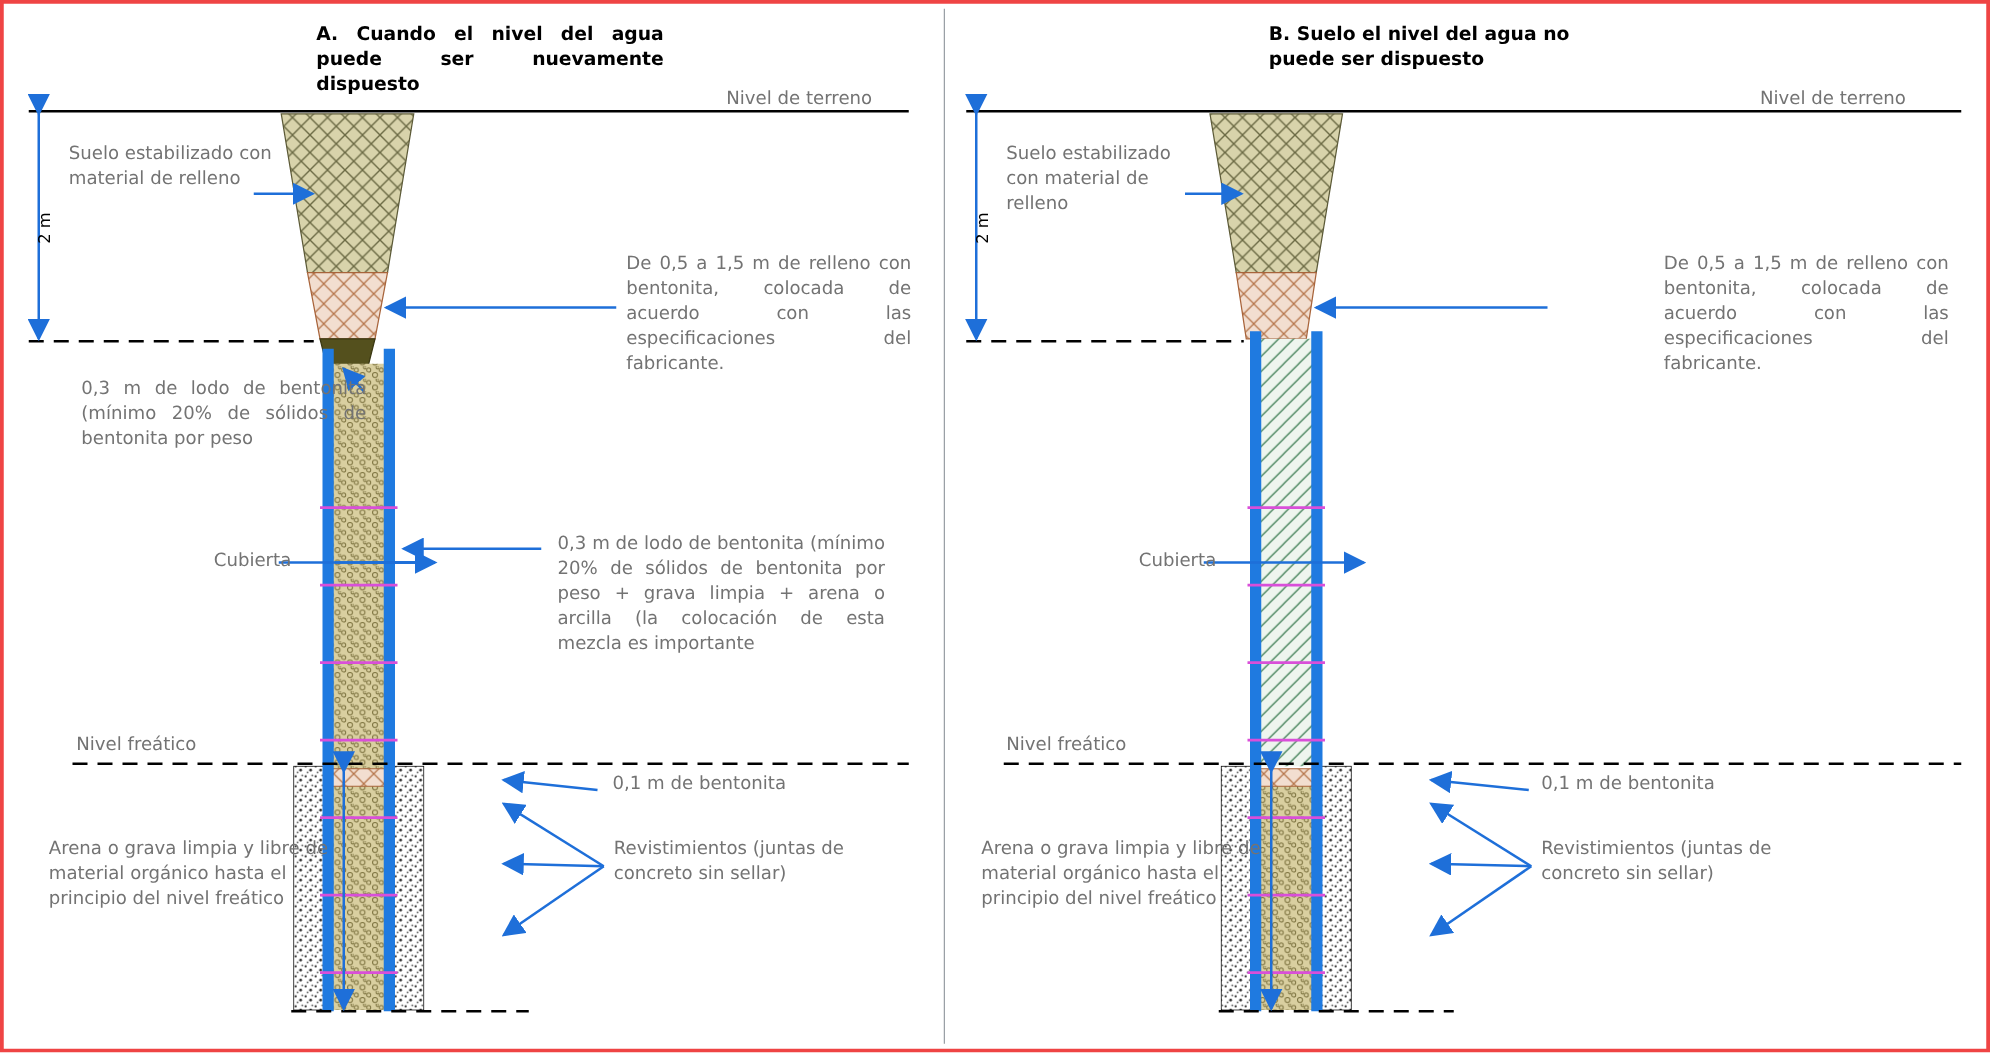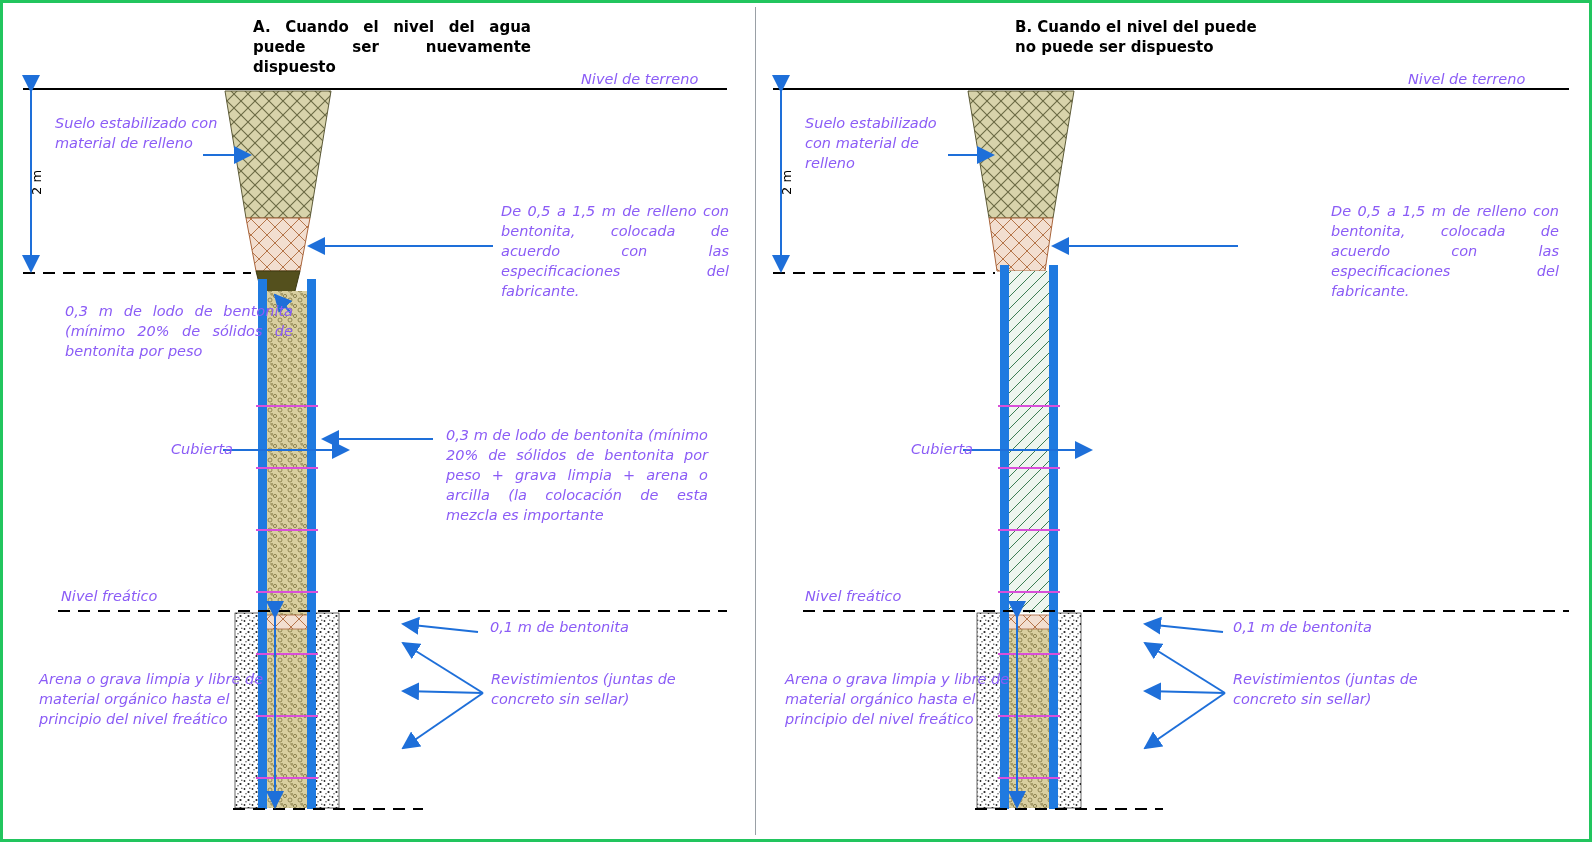--- a/index.html
+++ b/index.html
@@ -1,23 +1,23 @@
 <!DOCTYPE html>
 <html><head>
 <meta charset="utf-8">
 <style>
   html,body{margin:0;padding:0;background:#ffffff;}
   body{font-family:"DejaVu Sans", sans-serif;}
-  #page{position:relative;width:1592px;height:842px;background:#ffffff;border:3px solid #22c55e;box-sizing:border-box;overflow:hidden;}
+  #page{position:relative;width:1592px;height:842px;background:#ffffff;border:3px solid #ef4444;box-sizing:border-box;overflow:hidden;}
   .panel{position:absolute;top:0;height:836px;}
   #panelA{left:0;width:744px;}
   #panelB{left:760px;width:826px;}
   .divider{position:absolute;left:752px;top:4px;width:1px;height:828px;background:#9aa0a6;}
   .title{position:absolute;font-weight:bold;font-size:15px;color:#000;line-height:20px;text-align:justify;}
-  .lbl{position:absolute;font-size:14.5px;color:#8b5cf6;line-height:20px;text-align:justify;font-style:italic;}
+  .lbl{position:absolute;font-size:14.5px;color:#737373;line-height:20px;text-align:justify;}
   .lbl.nj{text-align:left;}
   svg{position:absolute;left:0;top:0;overflow:visible;}
   .rot{position:absolute;font-size:13px;color:#000;transform:rotate(-90deg);transform-origin:left top;white-space:nowrap;}
 </style>
 </head>
 <body>
 
 <div id="page">
 
   <div class="divider"></div>
@@ -121,21 +121,21 @@
     <div class="lbl nj" style="left:168px;top:436px;width:90px;">Cubierta</div>
     <div class="lbl" style="left:443px;top:422px;width:262px;">0,3 m de lodo de bentonita (mínimo 20% de sólidos de bentonita por peso + grava limpia + arena o arcilla (la colocación de esta mezcla es importante</div>
     <div class="lbl nj" style="left:58px;top:583px;width:160px;">Nivel freático</div>
     <div class="lbl nj" style="left:487px;top:614px;width:220px;">0,1 m de bentonita</div>
     <div class="lbl nj" style="left:36px;top:666px;width:256px;">Arena o grava limpia y libre de material orgánico hasta el principio del nivel freático</div>
     <div class="lbl nj" style="left:488px;top:666px;width:220px;">Revistimientos (juntas de concreto sin sellar)</div>
   </div>
 
   <div class="panel" id="panelB">
 
-    <div class="title" style="left:252px;top:14px;width:260px;text-align:left;">B. Cuando el nivel del puede no puede ser dispuesto</div>
+    <div class="title" style="left:252px;top:14px;width:260px;text-align:left;">B. Suelo el nivel del agua no puede ser dispuesto</div>
 
     <svg width="826" height="836">
       <defs>
         <pattern id="hatchB" width="14" height="14" patternUnits="userSpaceOnUse">
           <rect width="14" height="14" fill="#d8d3ab"></rect>
           <path d="M0,14 L14,0 M-3,3 L3,-3 M11,17 L17,11" stroke="#6b6a44" stroke-width="1.1" fill="none"></path>
           <path d="M0,0 L14,14 M-3,11 L3,17 M11,-3 L17,3" stroke="#6b6a44" stroke-width="1.1" fill="none"></path>
         </pattern>
         <pattern id="bentB" width="16" height="16" patternUnits="userSpaceOnUse">
           <rect width="16" height="16" fill="#f2ded0"></rect>

